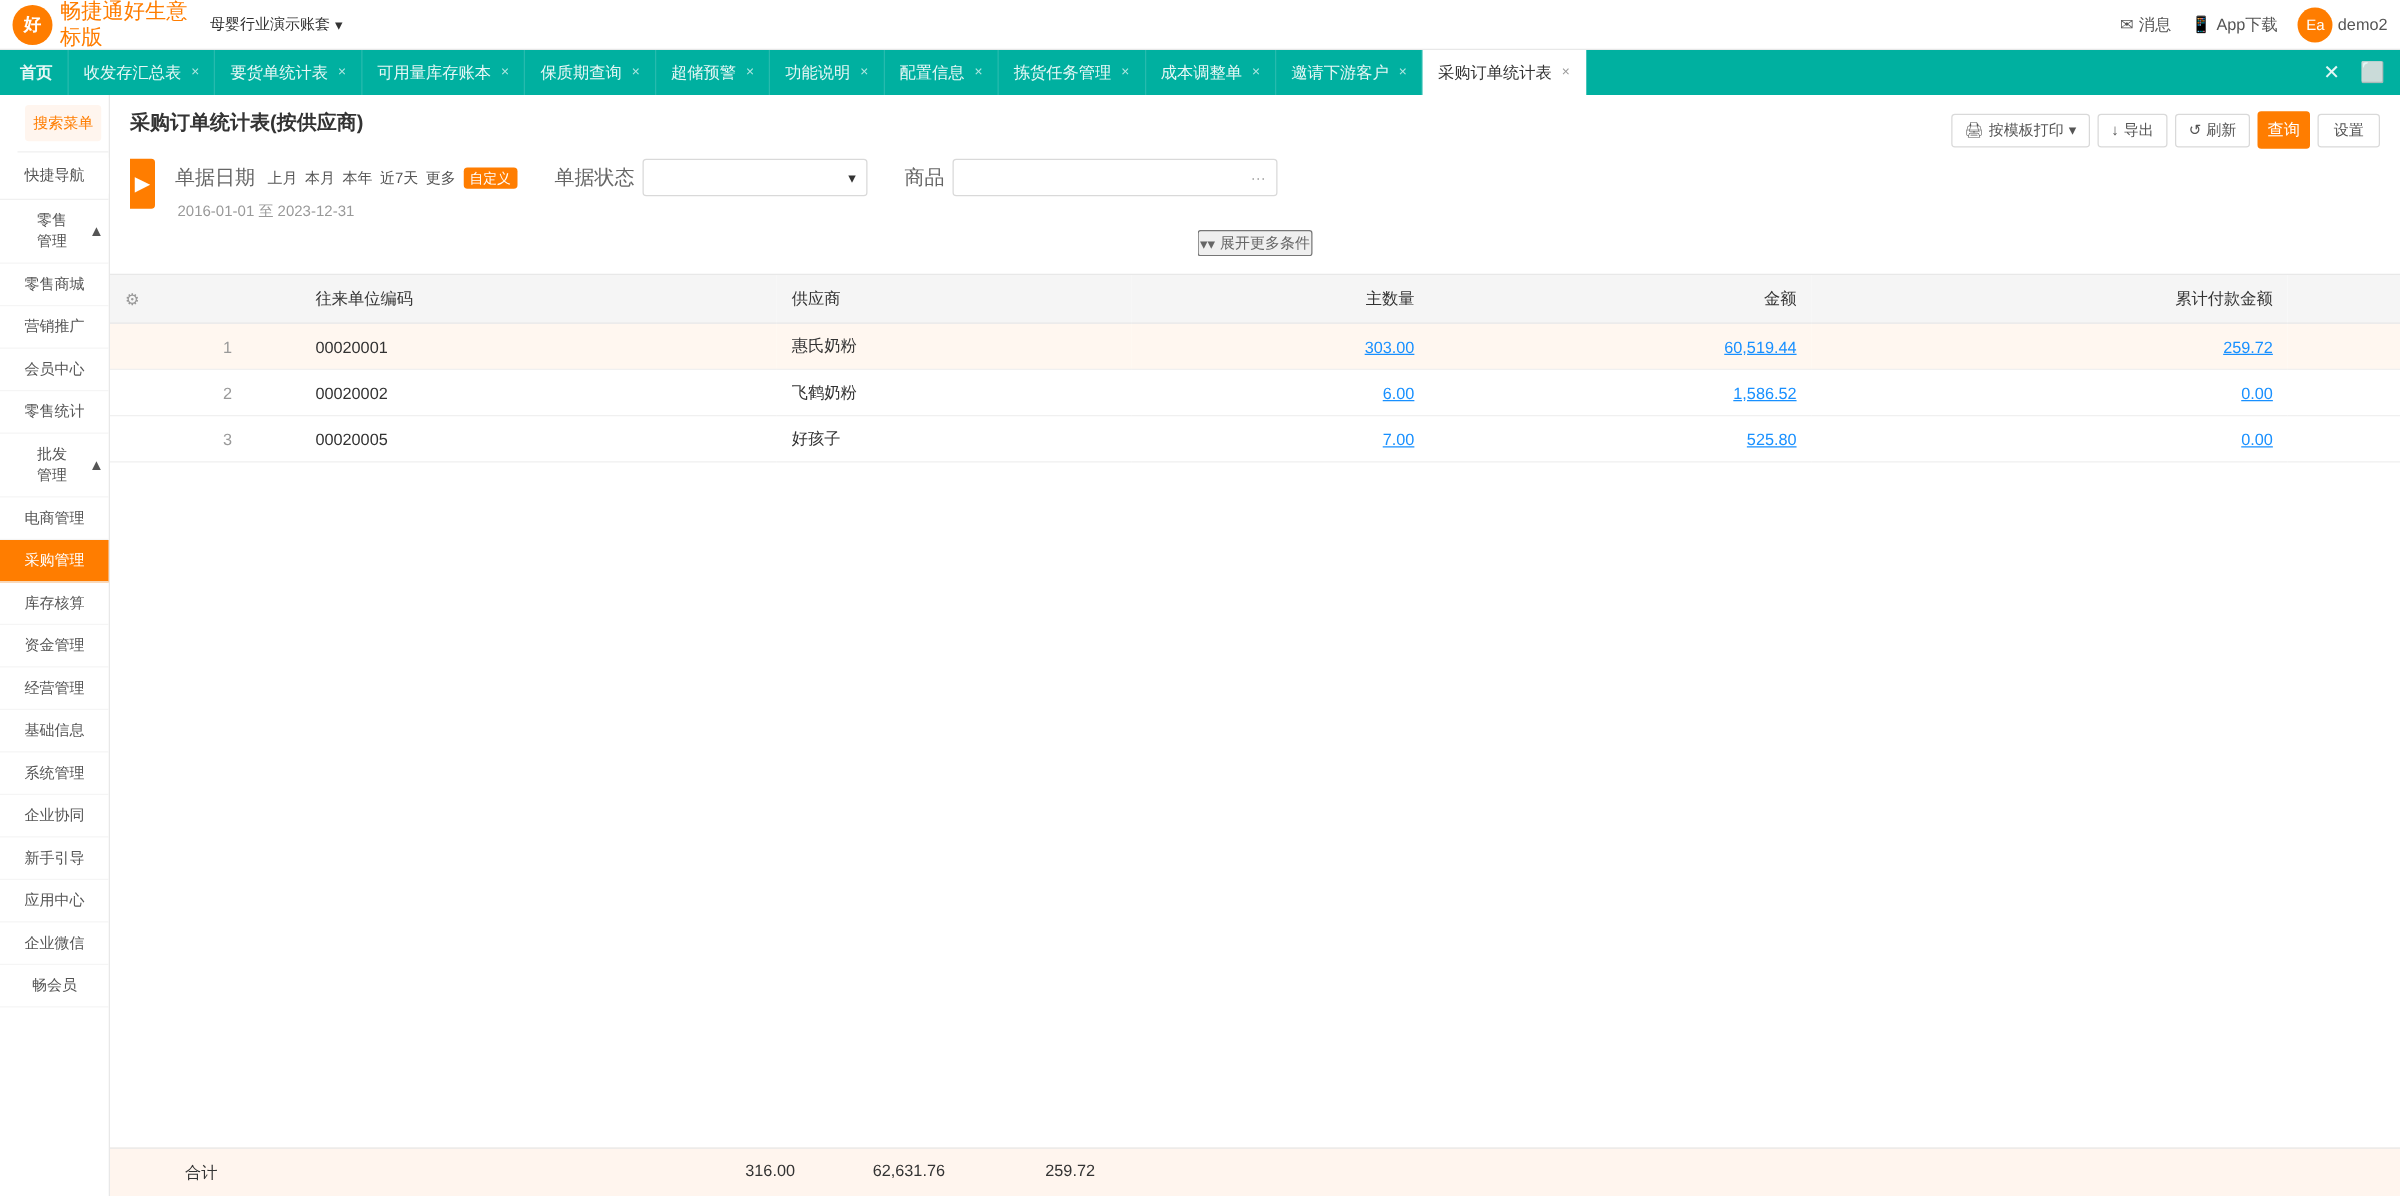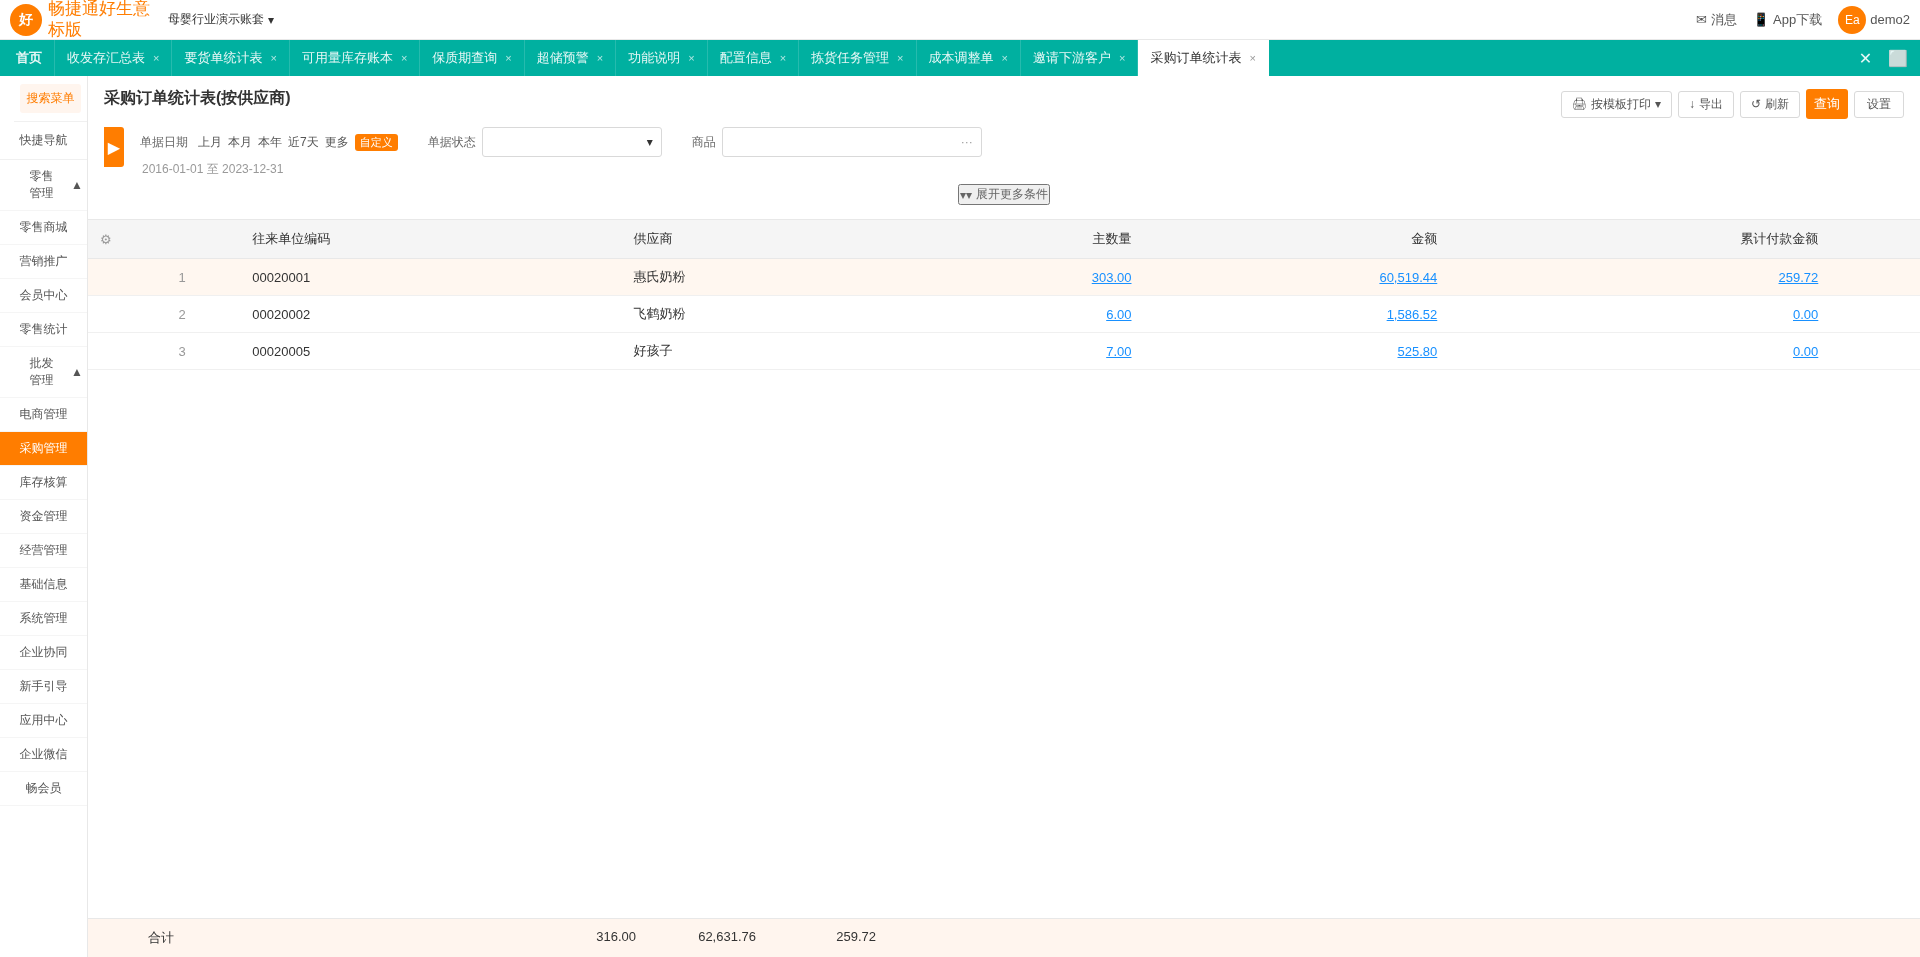--- a/index.html
+++ b/index.html
@@ -66,21 +66,21 @@
     td.link { color: #1890ff; text-decoration: underline; cursor: pointer; text-align: right; }
     tr:nth-child(1) td { background: #fff7f0; }
     .row-num { color: #999; text-align: center; }
     .settings-col { width: 32px; text-align: center; }
     .settings-icon { color: #999; cursor: pointer; }
 
     
     .table-footer { background: #fff5ee; border-top: 1px solid #e8e8e8; display: flex; padding: 10px 12px; font-size: 13px; font-weight: 400; color: #333; }
     .footer-label { min-width: 200px; padding-left: 48px; }
     .footer-val { min-width: 120px; text-align: right; padding-right: 24px; }
-    .filter-item-label { color: #666; font-size: 12px; white-space: nowrap; }
+    .filter-item-label { color: #666; font-size: 16px; white-space: nowrap; }
     .toggle-arrow { display: inline-flex; align-items: center; justify-content: center; width: 20px; height: 40px; background: #ff7d00; cursor: pointer; color: #fff; font-size: 16px; border-radius: 0 3px 3px 0; }
   </style>
 </head>
 <body>
 
 <div class="top-bar">
   <div class="logo-area">
     <div class="logo-icon">好</div>
     <div class="logo-text">
       <div>畅捷通好生意</div>

